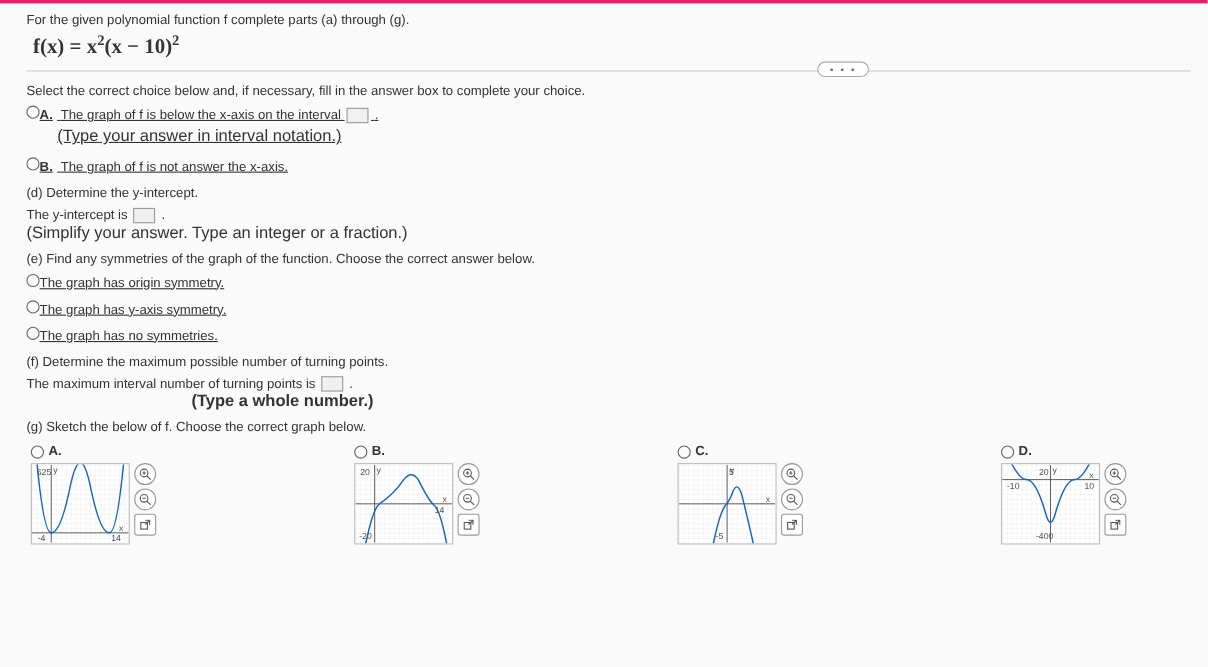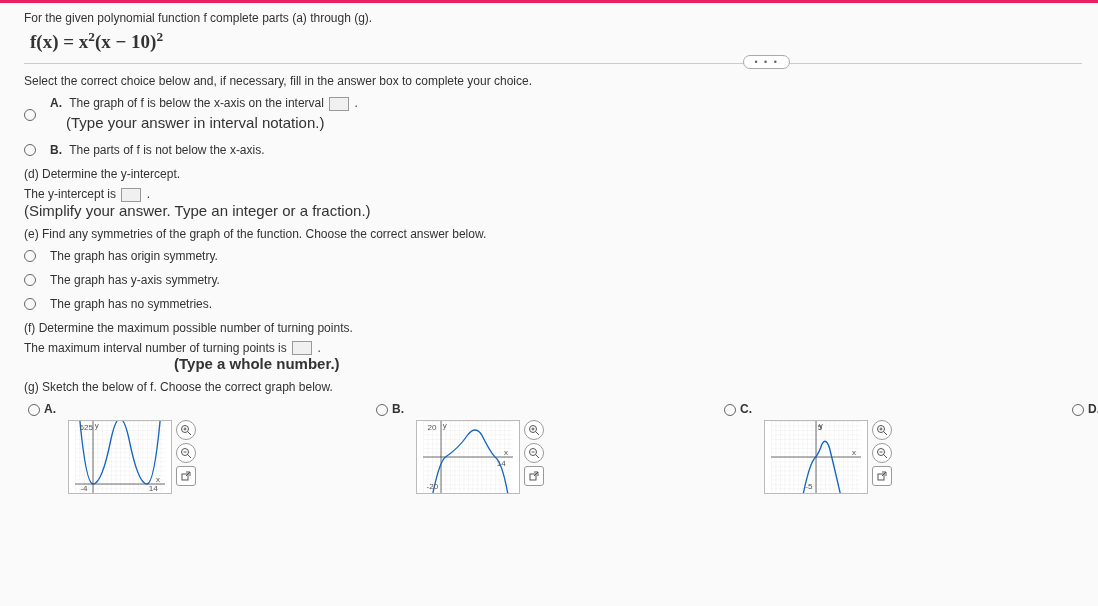--- a/index.html
+++ b/index.html
@@ -45,23 +45,24 @@
       padding: 1px 10px;
       font-size: 9px;
       letter-spacing: 2px;
       color: #666;
     }
     .question-text {
       margin: 6px 0;
     }
     .choice-row {
       display: flex;
-      align-items: center;
+      align-items: flex-start;
       margin: 6px 0;
-      gap: 14px;
+      gap: 0;
+      text-decoration: underline;
     }
     .radio {
       width: 12px;
       height: 12px;
       border: 1px solid #666;
       border-radius: 50%;
       margin-top: 1px;
       flex-shrink: 0;
       cursor: pointer;
     }
@@ -101,27 +102,26 @@
       align-items: center;
       gap: 4px;
       margin-bottom: 4px;
     }
     .graph-body {
       display: flex;
       align-items: flex-start;
       gap: 4px;
     }
     .graph-thumb {
-      width: 104px;
+      width: 90px;
       height: 74px;
       background: #fff;
       border: 1px solid #bbb;
       position: relative;
       overflow: hidden;
-      margin-left: 40px;
     }
     .graph-thumb svg { width: 100%; height: 100%; }
     .graph-controls {
       display: flex;
       flex-direction: column;
       gap: 3px;
     }
     .ctrl-btn {
       width: 20px;
       height: 20px;
@@ -165,21 +165,21 @@
       <span class="input-box"></span>
       <span>.</span>
       <span class="hint" style="margin-left:16px;">(Type your answer in interval notation.)</span>
     </div>
   </div>
 
   <div class="choice-row">
     <div class="radio"></div>
     <div class="choice-text">
       <span class="choice-label">B.</span>
-      <span>The parts of f is not below the x-axis.</span>
+      <span>The graph of f is not answer the x-axis.</span>
     </div>
   </div>
 
   <div class="section-label">(d) Determine the y-intercept.</div>
   <div class="question-text">
     <span>The y-intercept is </span>
     <span class="input-box"></span>
     <span>.</span>
     <span class="hint">(Simplify your answer. Type an integer or a fraction.)</span>
   </div>

